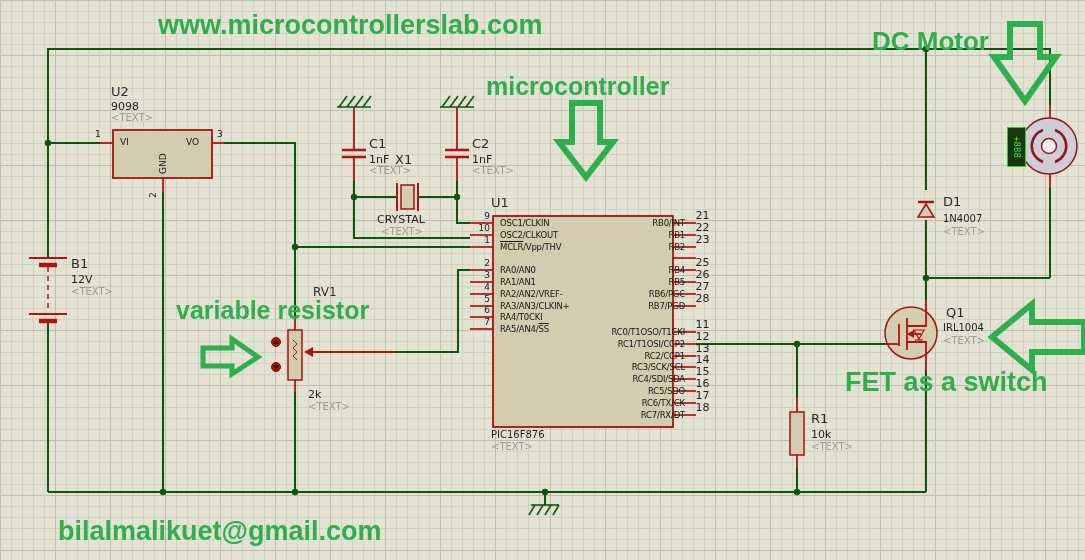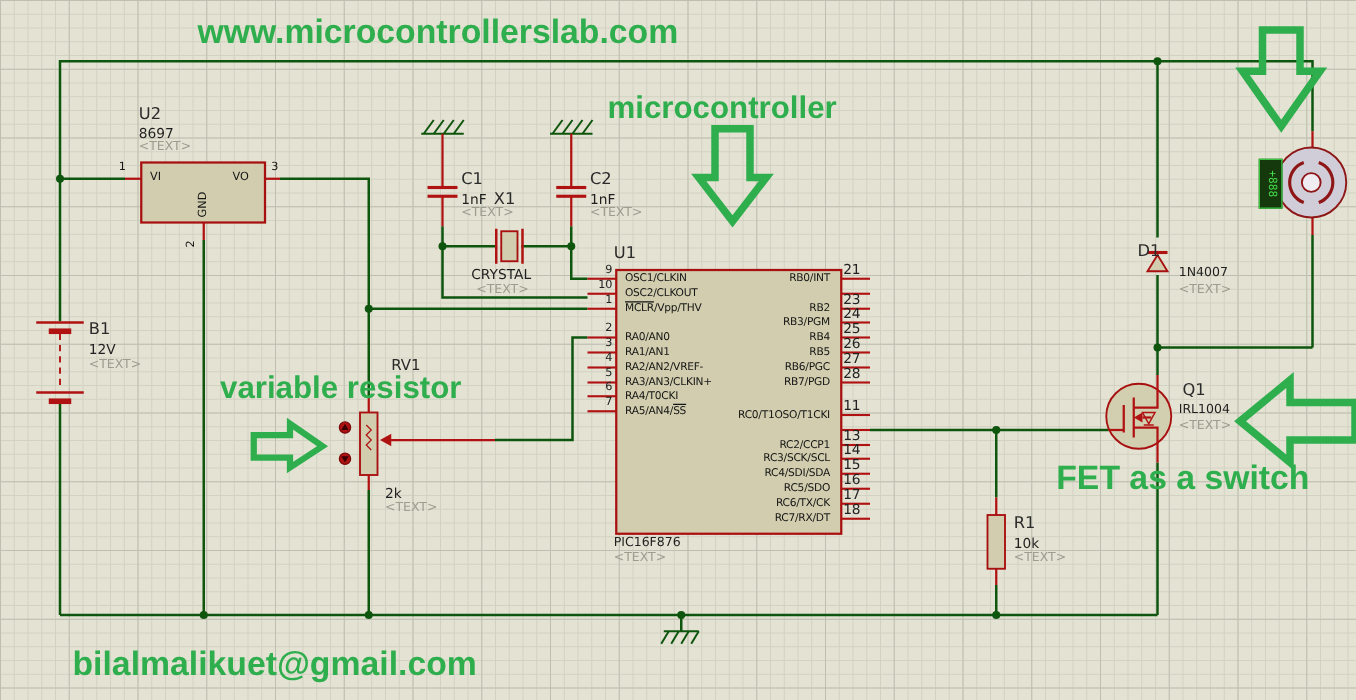--- a/index.html
+++ b/index.html
@@ -19,21 +19,21 @@
   .ref{font-size:13px;color:#2b2b2b;}
   .val{font-size:11px;color:#1f1f1f;}
   .ph{font-size:10px;color:#9d9d8f;}
   .pinlbl{font-size:9px;color:#151515;}
   .rot{transform:rotate(-90deg);transform-origin:left top;}
   .prow{position:absolute;height:12px;line-height:12px;font-size:8.5px;
         color:#151515;white-space:nowrap;display:flex;letter-spacing:-0.2px;}
   .prow.pl{left:466px;width:210px;}
   .prow.pl .pnum{width:24px;text-align:right;position:relative;top:-7px;
                  margin-right:10px;font-size:9px;color:#222;letter-spacing:0;}
-  .prow.pr{left:451px;width:242px;justify-content:flex-end;align-items:flex-end;}
+  .prow.pr{left:472px;width:242px;justify-content:flex-end;align-items:flex-end;}
   .prow.pr .pnum{width:23px;text-align:center;position:relative;top:-7px;
                  margin-left:6px;font-size:11px;color:#222;letter-spacing:0;}
   .ovl{text-decoration:overline;}
   .green-label{position:absolute;font-family:"Liberation Sans",sans-serif;
                font-weight:bold;color:#2fae4e;white-space:nowrap;z-index:30;}
   .mdisp{position:absolute;left:1007px;top:127px;width:17px;height:38px;
          background:#15380d;border:1px solid #39c43f;display:flex;
          align-items:center;justify-content:center;z-index:5;}
   .mdisp span{transform:rotate(90deg);color:#46e24d;font-size:9px;
               font-family:"DejaVu Sans Mono",monospace;letter-spacing:0;}
@@ -222,21 +222,21 @@
 
   <g stroke="#2fae4e" fill="none" stroke-linejoin="miter">
     <polygon stroke-width="6" points="572,103 600,103 600,142 613,142 586,177 559,142 572,142"></polygon>
     <polygon stroke-width="6" points="1010,24 1040,24 1040,57 1056,57 1025,101 994,57 1010,57"></polygon>
     <polygon stroke-width="5" points="203,348 232,348 232,339 258,357 232,374 232,366 203,366"></polygon>
     <polygon stroke-width="6" points="992,337 1032,304 1032,322 1084,322 1084,352 1032,352 1032,370"></polygon>
   </g>
 </svg>
 
 <div class="lbl ref" style="left:111px;top:85px">U2</div>
-<div class="lbl val" style="left:111px;top:101px">8697</div>
+<div class="lbl val" style="left:111px;top:101px">9098</div>
 <div class="lbl ph" style="left:111px;top:113px">&lt;TEXT&gt;</div>
 <div class="lbl pinlbl" style="left:120px;top:138px">VI</div>
 <div class="lbl pinlbl" style="left:186px;top:138px">VO</div>
 <div class="lbl pinlbl rot" style="left:159px;top:174px">GND</div>
 <div class="lbl pinlbl" style="left:95px;top:130px">1</div>
 <div class="lbl pinlbl" style="left:217px;top:130px">3</div>
 <div class="lbl pinlbl rot" style="left:149px;top:198px">2</div>
 
 <div class="lbl ref" style="left:71px;top:257px">B1</div>
 <div class="lbl val" style="left:71px;top:274px">12V</div>
@@ -259,21 +259,21 @@
 <div class="lbl ph" style="left:491px;top:442px">&lt;TEXT&gt;</div>
 
 <div class="lbl ref" style="left:313px;top:286px;font-size:12px">RV1</div>
 <div class="lbl val" style="left:308px;top:389px">2k</div>
 <div class="lbl ph" style="left:308px;top:402px">&lt;TEXT&gt;</div>
 
 <div class="lbl ref" style="left:811px;top:412px">R1</div>
 <div class="lbl val" style="left:811px;top:429px">10k</div>
 <div class="lbl ph" style="left:811px;top:442px">&lt;TEXT&gt;</div>
 
-<div class="lbl ref" style="left:910px;top:195px">D1</div>
+<div class="lbl ref" style="left:943px;top:195px">D1</div>
 <div class="lbl val" style="left:943px;top:214px;font-size:10px">1N4007</div>
 <div class="lbl ph" style="left:943px;top:227px">&lt;TEXT&gt;</div>
 
 <div class="lbl ref" style="left:946px;top:306px">Q1</div>
 <div class="lbl val" style="left:943px;top:323px;font-size:10px">IRL1004</div>
 <div class="lbl ph" style="left:943px;top:336px">&lt;TEXT&gt;</div>
 
 <div class="mdisp">
   <span>+888</span>
 </div>
@@ -312,48 +312,52 @@
     </div>
 <div class="prow pl" style="top:323px">
       <span class="pnum">7</span>
       <span class="pname"><span>RA5/AN4/</span><span class="ovl">SS</span><span></span></span>
     </div>
 
 <div class="prow pr" style="top:217px">
       <span class="pname">RB0/INT</span>
       <span class="pnum">21</span>
     </div>
+<div class="prow pr" style="top:229px">
+      <span class="pname">RB1</span>
+      <span class="pnum">22</span>
+    </div>
 <div class="prow pr" style="top:241px">
       <span class="pname">RB2</span>
       <span class="pnum">23</span>
     </div>
-<div class="prow pr" style="top:252px">
-      <span class="pname">RB3/PGM</span>
-      <span class="pnum">24</span>
-    </div>
 <div class="prow pr" style="top:264px">
       <span class="pname">RB4</span>
       <span class="pnum">25</span>
     </div>
 <div class="prow pr" style="top:276px">
       <span class="pname">RB5</span>
       <span class="pnum">26</span>
     </div>
 <div class="prow pr" style="top:288px">
       <span class="pname">RB6/PGC</span>
       <span class="pnum">27</span>
     </div>
 <div class="prow pr" style="top:300px">
       <span class="pname">RB7/PGD</span>
       <span class="pnum">28</span>
     </div>
 <div class="prow pr" style="top:326px">
       <span class="pname">RC0/T1OSO/T1CKI</span>
       <span class="pnum">11</span>
     </div>
+<div class="prow pr" style="top:338px">
+      <span class="pname">RC1/T1OSI/CCP2</span>
+      <span class="pnum">12</span>
+    </div>
 <div class="prow pr" style="top:350px">
       <span class="pname">RC2/CCP1</span>
       <span class="pnum">13</span>
     </div>
 <div class="prow pr" style="top:361px">
       <span class="pname">RC3/SCK/SCL</span>
       <span class="pnum">14</span>
     </div>
 <div class="prow pr" style="top:373px">
       <span class="pname">RC4/SDI/SDA</span>
@@ -366,18 +370,19 @@
 <div class="prow pr" style="top:397px">
       <span class="pname">RC6/TX/CK</span>
       <span class="pnum">17</span>
     </div>
 <div class="prow pr" style="top:409px">
       <span class="pname">RC7/RX/DT</span>
       <span class="pnum">18</span>
     </div>
 
 <div class="green-label" style="left:158px;top:10px;font-size:27px">www.microcontrollerslab.com</div>
+<div class="green-label" style="left:872px;top:26px;font-size:26px">DC Motor</div>
 <div class="green-label" style="left:486px;top:72px;font-size:25px">microcontroller</div>
 <div class="green-label" style="left:176px;top:296px;font-size:25px">variable resistor</div>
 <div class="green-label" style="left:845px;top:367px;font-size:27px">FET as a switch</div>
 <div class="green-label" style="left:58px;top:516px;font-size:27px">bilalmalikuet@gmail.com</div>
 
 </div>
 
 </body></html>

